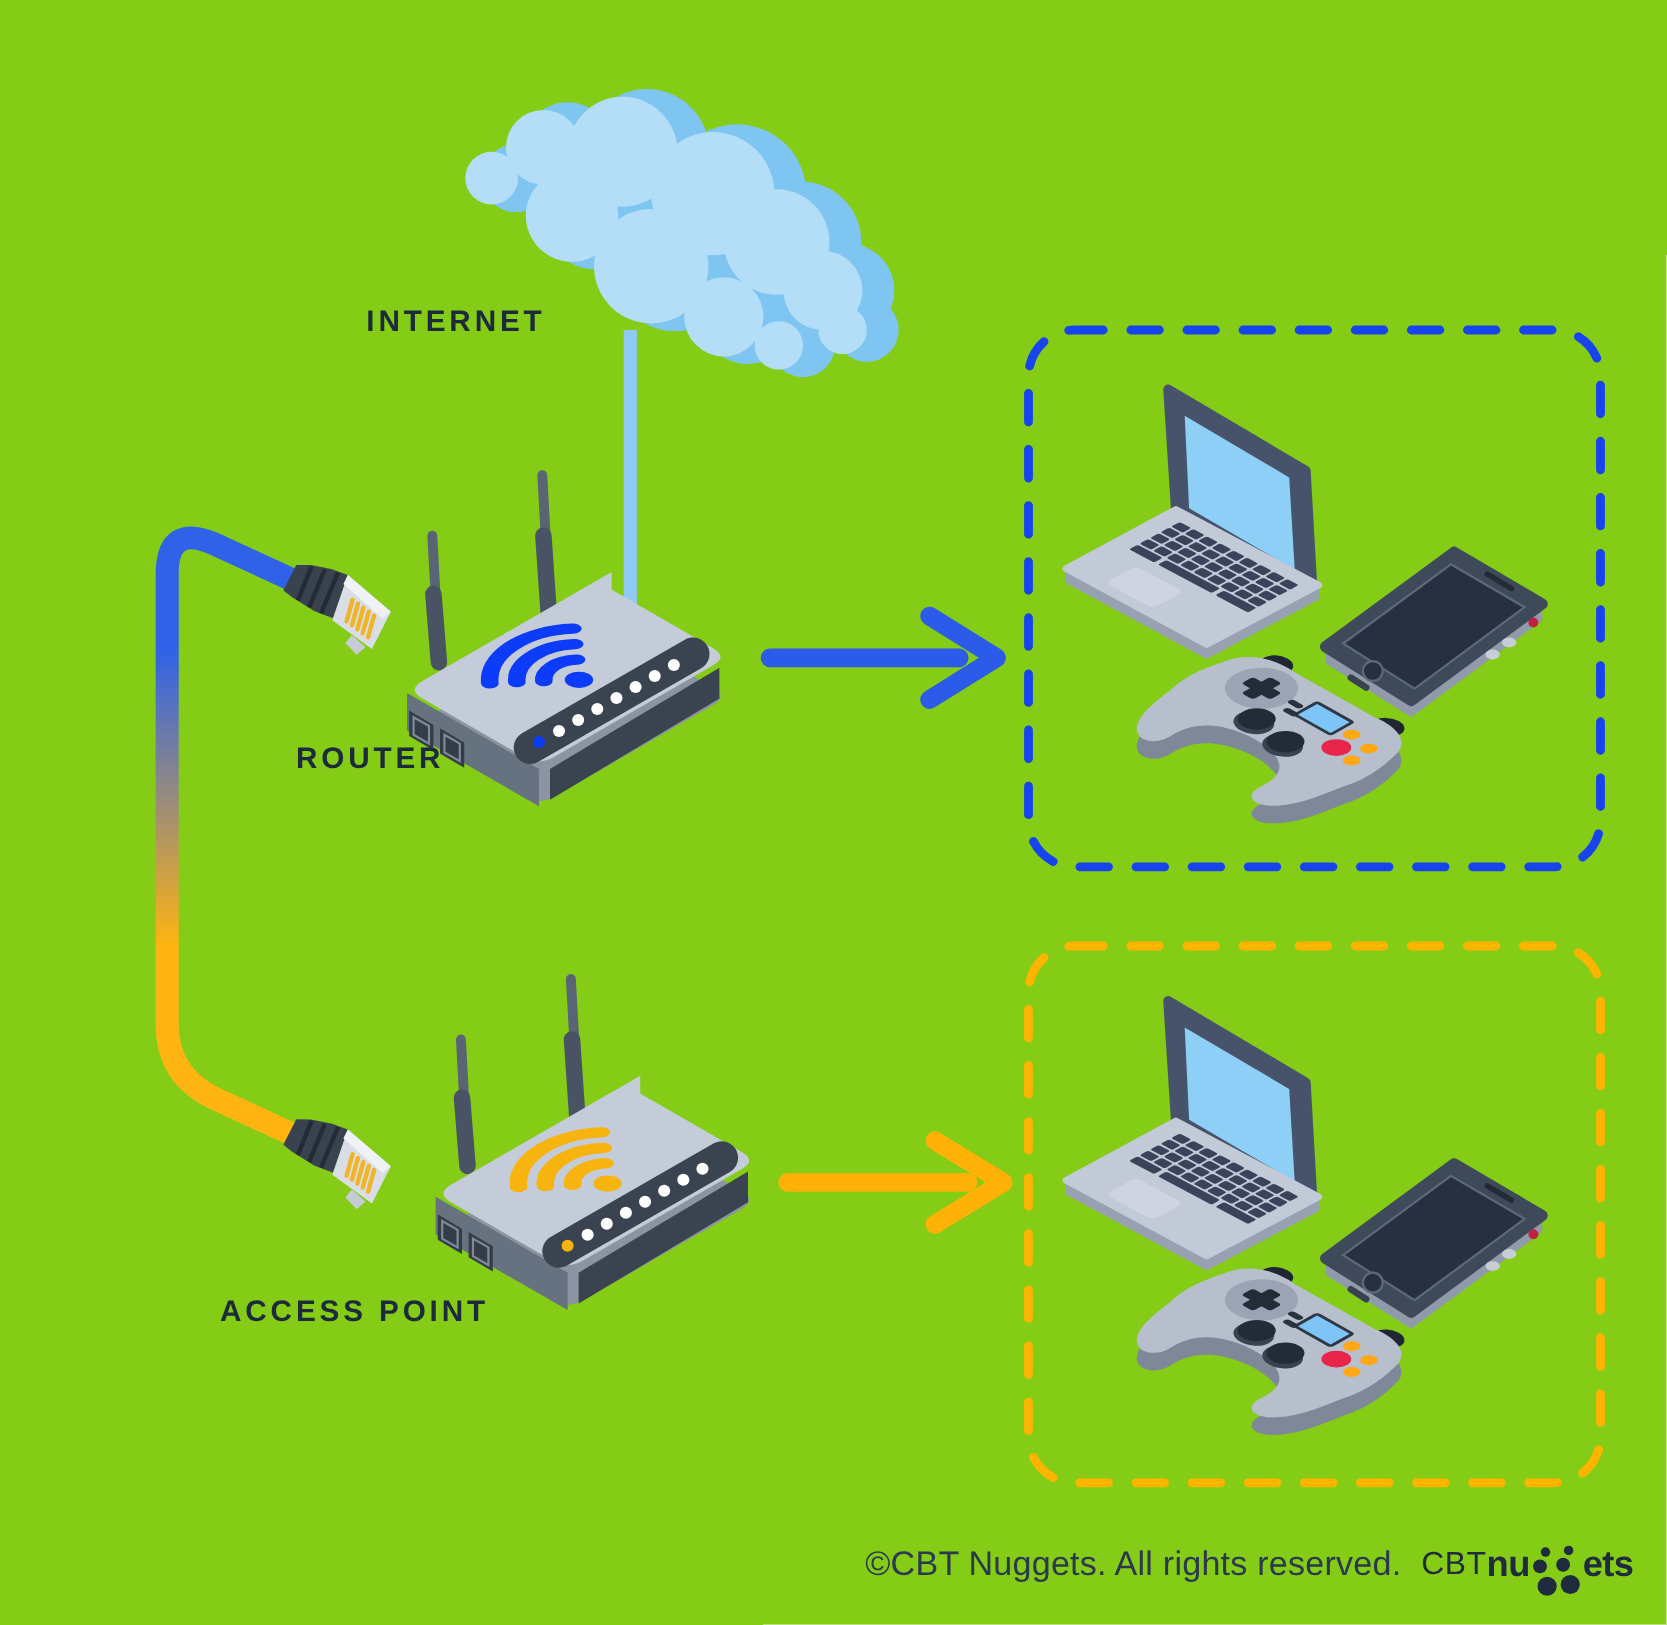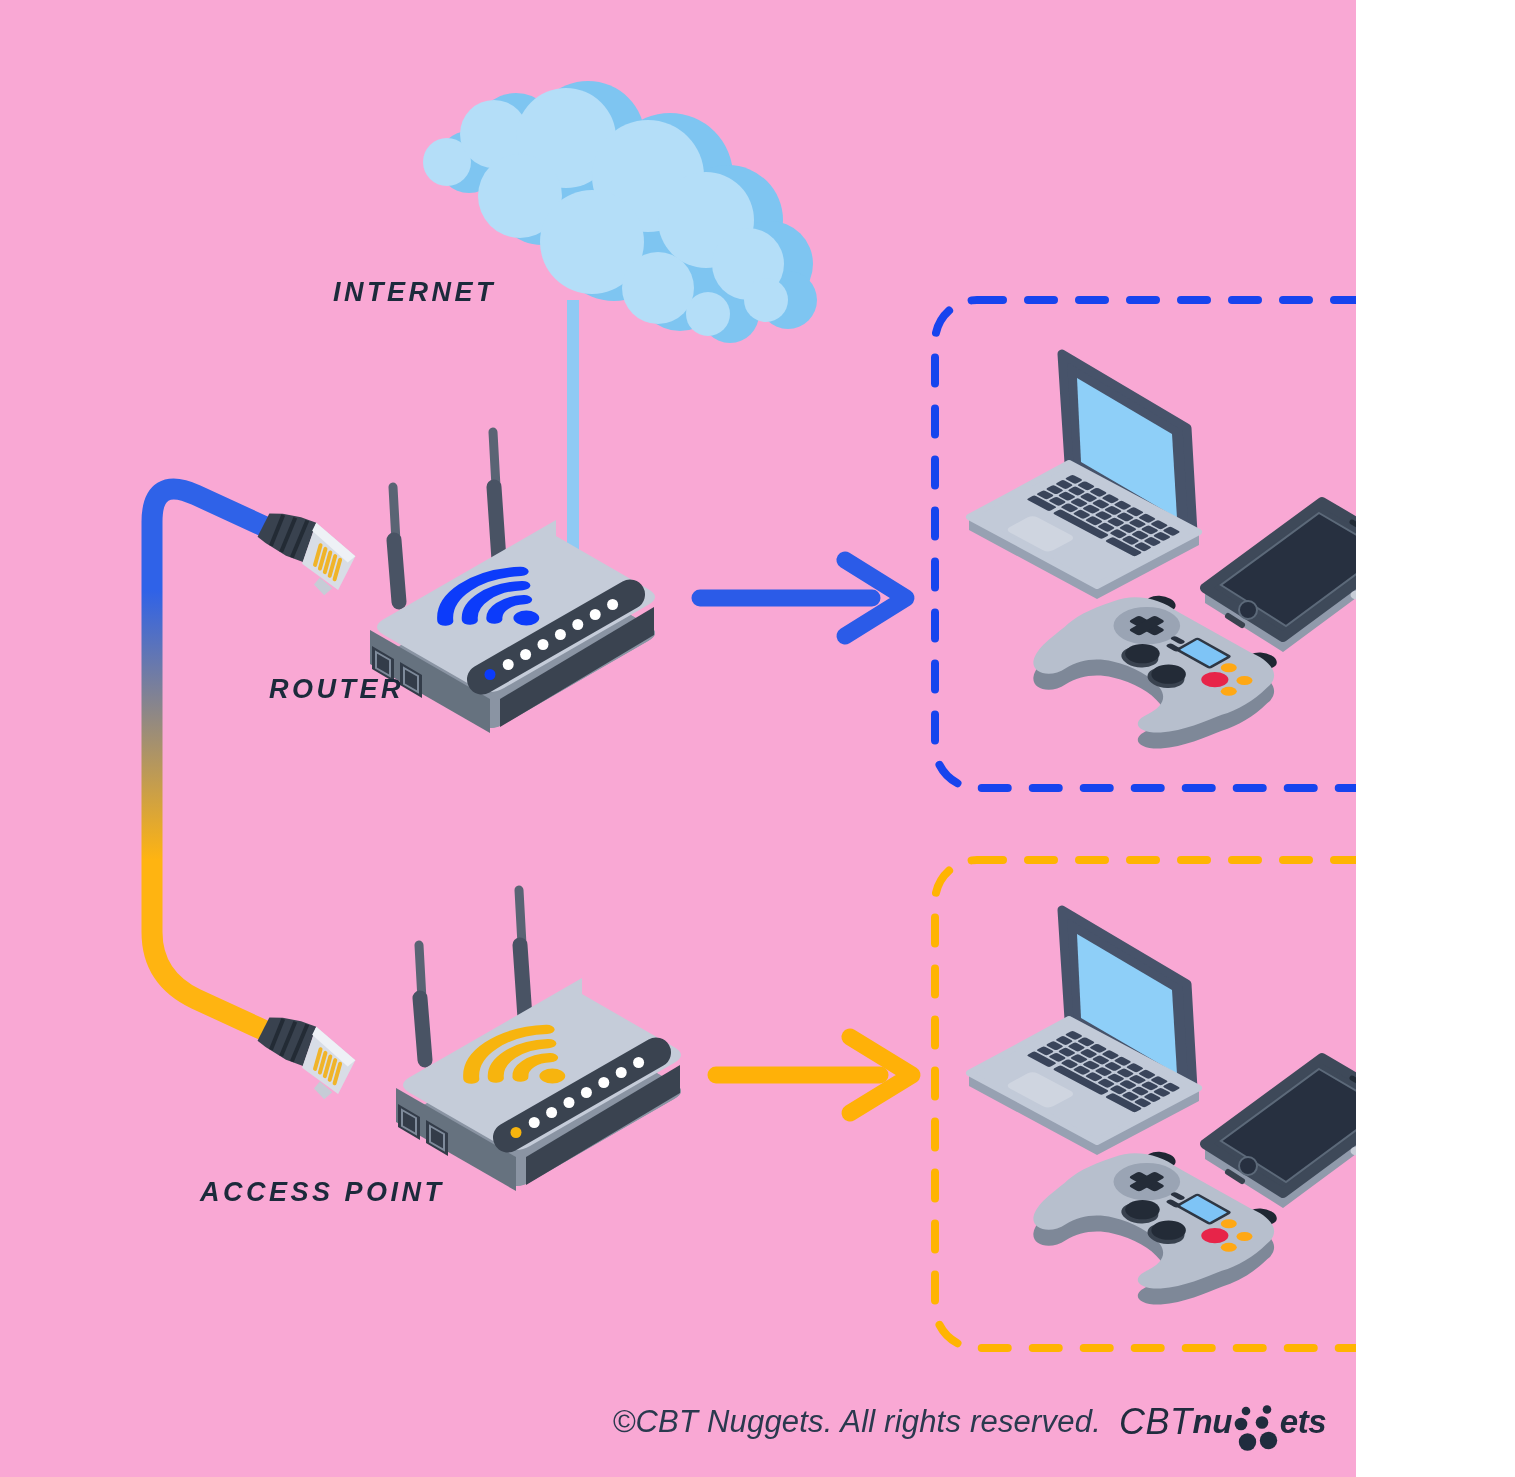--- a/index.html
+++ b/index.html
@@ -1,36 +1,36 @@
 <!DOCTYPE html>
 <html><head>
 <meta charset="utf-8">
 <style>
   html,body { margin:0; padding:0; background:#fff; }
   .stage {
-    position:relative; width:1356px; height:1477px; background:#f9a8d4;
-    font-family:"Liberation Sans", sans-serif; overflow:hidden;font-style:italic;
+    position:relative; width:1515px; height:1477px; background:#84cc16;
+    font-family:"Liberation Sans", sans-serif; overflow:hidden;
   }
   .stage svg.diagram { position:absolute; left:0; top:0; }
   .node-label {
     font-family:"Liberation Sans", sans-serif;
     font-weight:bold; font-size:27px; letter-spacing:3.5px; fill:#1c2a3b;
   }
   .footer {
     position:absolute; top:1398px; left:0; right:30px;
     display:flex; justify-content:flex-end; align-items:center; gap:18px;
     color:#27364b;
     margin-left:20px;
   }
   .copyright {
     font-family:"Liberation Sans", sans-serif;
     font-weight:300; font-size:31px; letter-spacing:0.2px; color:#2a394e;
   }
   .brand { display:inline-flex; align-items:center; color:#202c3e; }
-  .brand-cbt { font-size:36px; font-weight:400; letter-spacing:0.5px; }
+  .brand-cbt { font-size:29px; font-weight:400; letter-spacing:0.5px; }
   .brand-bold { font-size:33px; font-weight:700; letter-spacing:-0.5px; }
   .brand-dots { margin:0 2px; transform:translateY(7px); }
 </style>
 </head>
 <body>
 
 <div class="stage">
 
 <svg class="diagram" width="1515" height="1477" viewBox="0 0 1515 1477" xmlns="http://www.w3.org/2000/svg">
   <defs>

